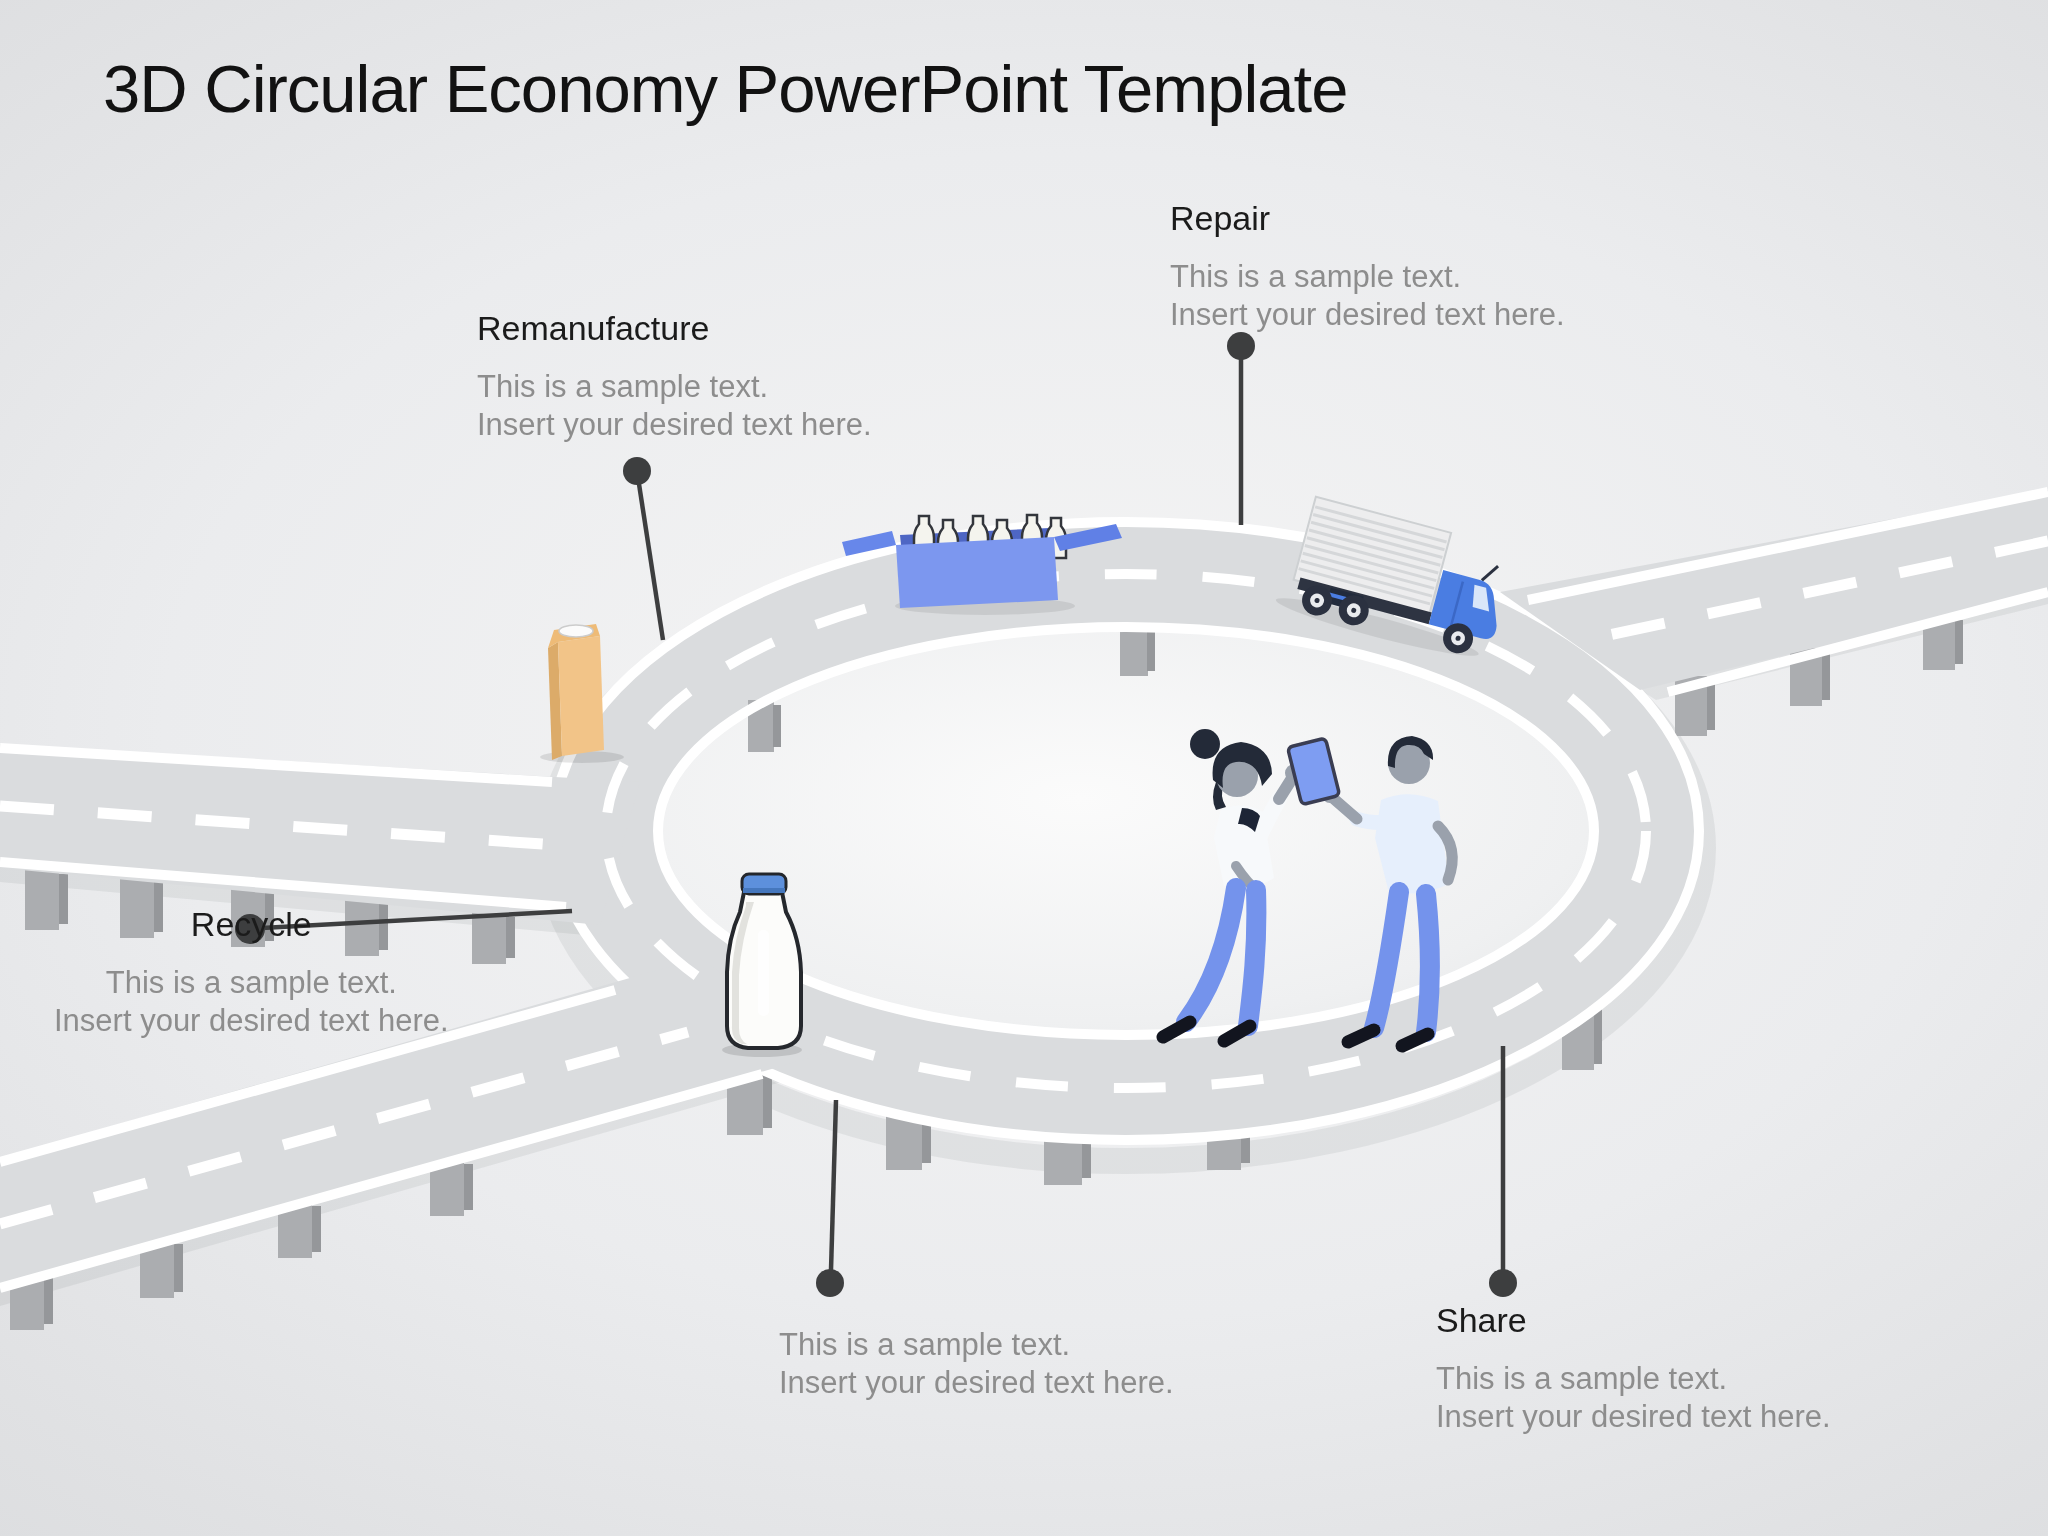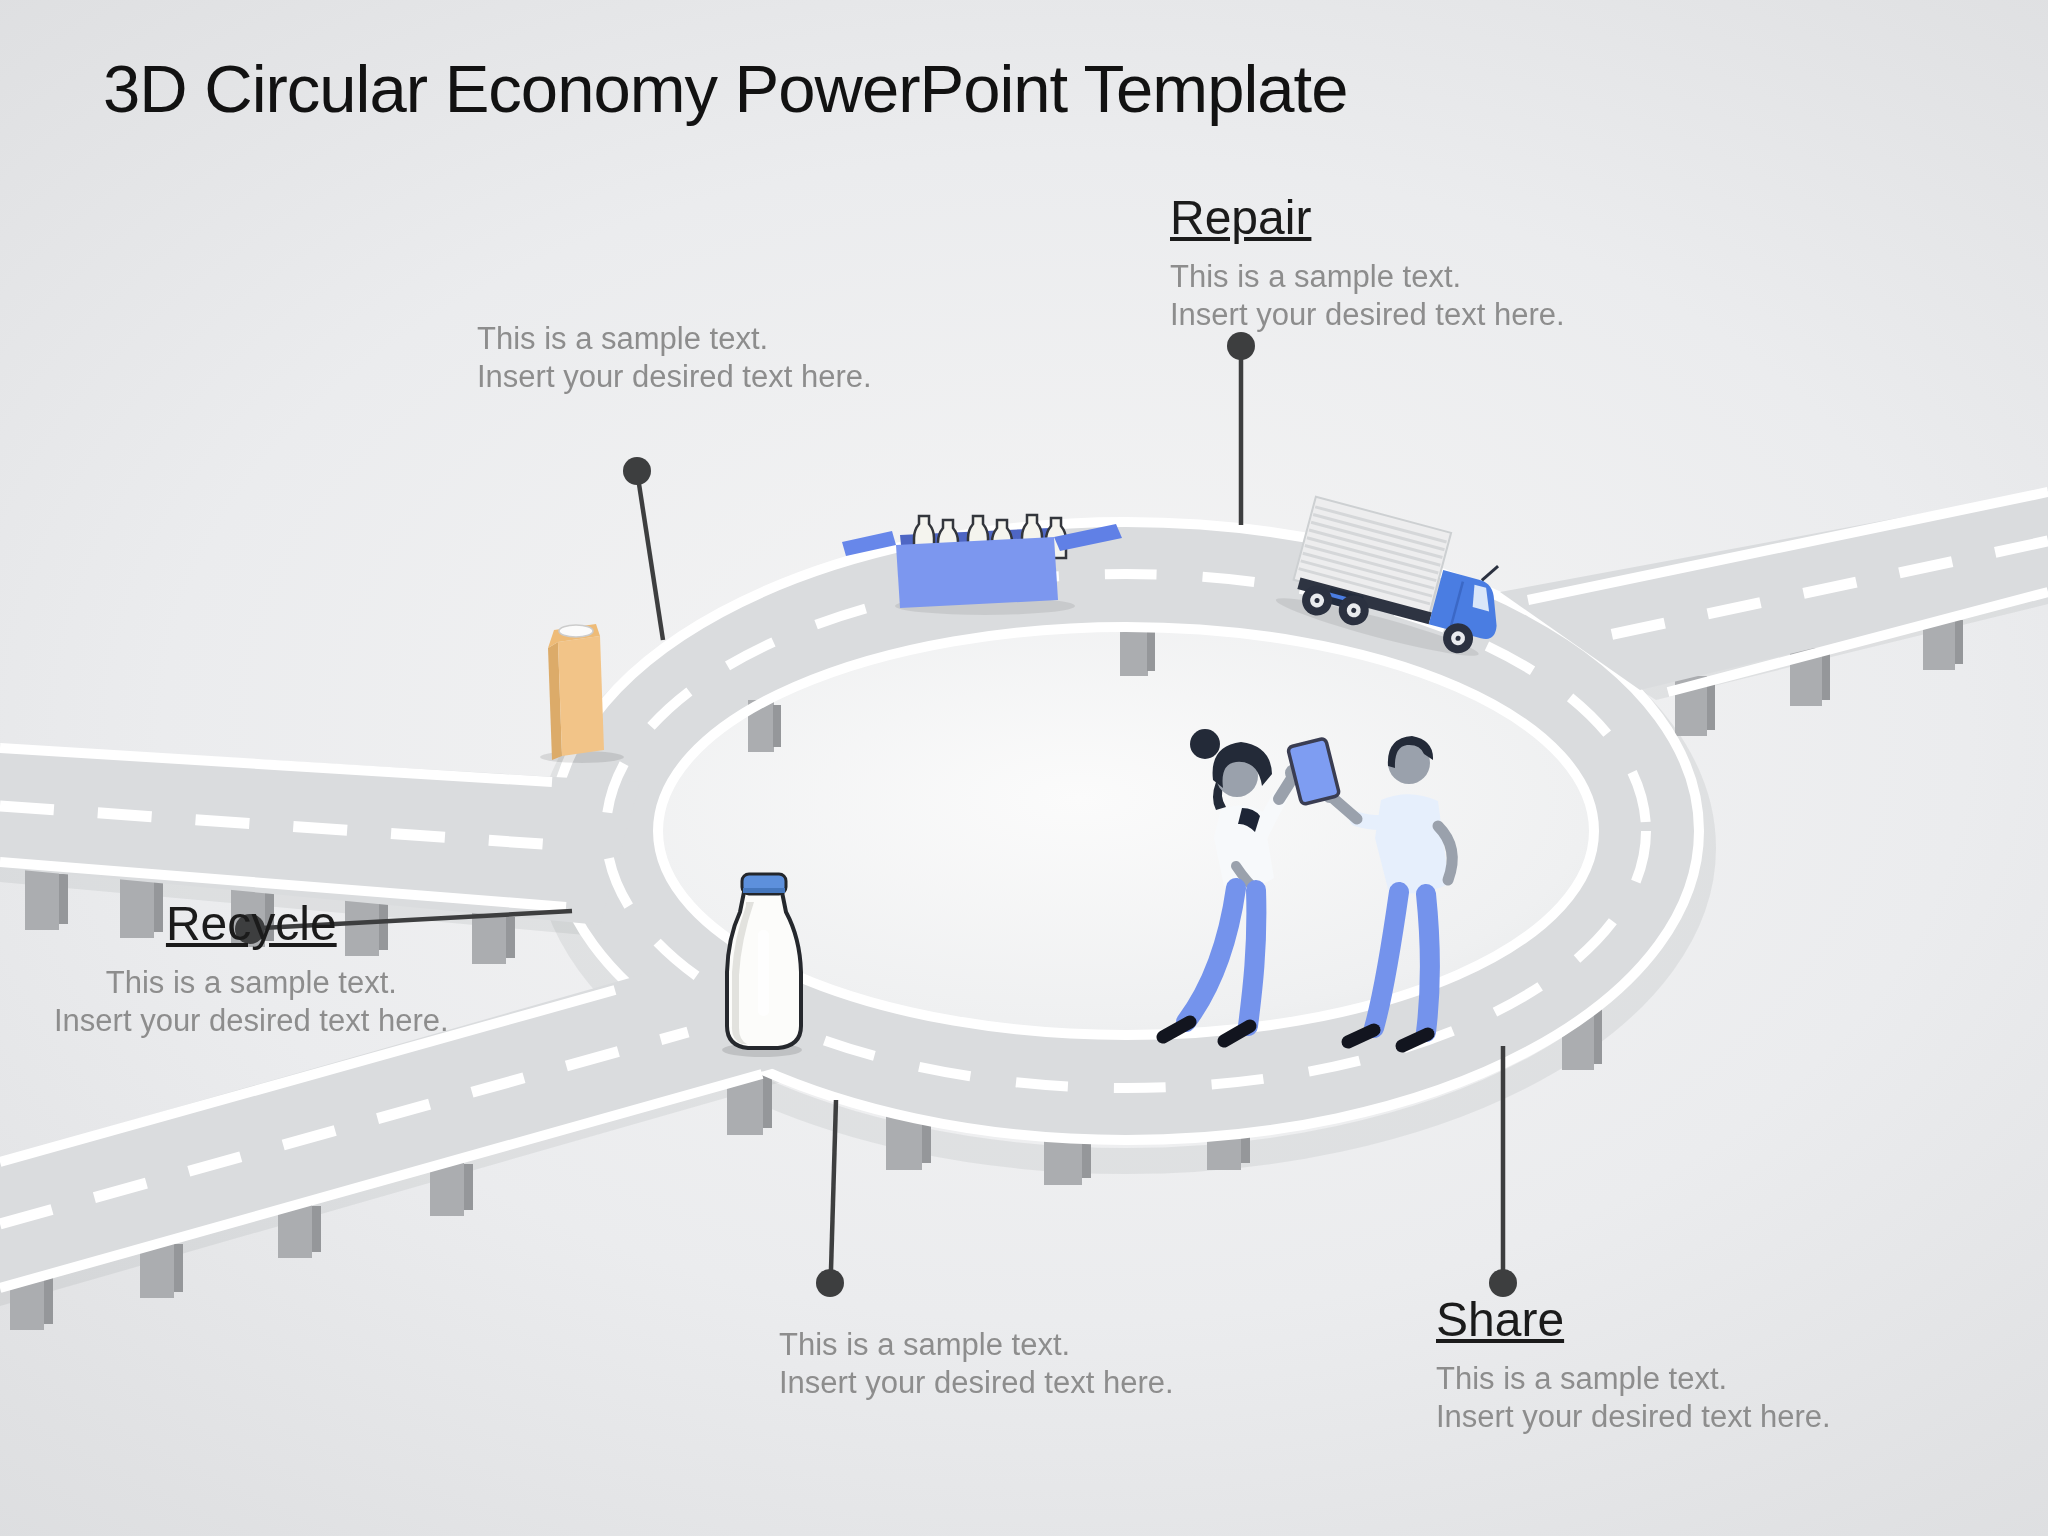--- a/index.html
+++ b/index.html
@@ -10,21 +10,21 @@
     font-family:"Liberation Sans","DejaVu Sans",sans-serif;
     background:radial-gradient(110% 95% at 52% 48%, #f5f5f5 0%, #ebecee 40%, #e0e1e3 65%, #d2d4d6 100%);
   }
   .stage svg{position:absolute;left:0;top:0;}
   .title{
     position:absolute;left:103px;top:50px;
     font-size:67px;letter-spacing:-1px;color:#121212;
     white-space:nowrap;
   }
   .callout{position:absolute;white-space:nowrap;}
-  .co-heading{font-size:48px;line-height:48px;color:#1b1b1b;text-decoration:underline;}
+  .co-heading{font-size:34px;line-height:48px;color:#1b1b1b;}
   .co-body{margin-top:16px;font-size:31px;line-height:38px;color:#8d8d8d;}
   #co-remanufacture{left:477px;top:304px;}
   #co-repair{left:1170px;top:194px;}
   #co-recycle{left:54px;top:900px;text-align:center;}
   #co-reuse{left:779px;top:1310px;}
   #co-share{left:1436px;top:1296px;}
 </style>
 </head>
 <body>
 
@@ -238,20 +238,21 @@
         <path d="M1426,894 C1432,952 1430,1000 1426,1032" stroke="#7493ec" stroke-width="20" fill="none" stroke-linecap="round"></path>
         <path d="M1374,1030 L1348,1042" stroke="#12151f" stroke-width="13" stroke-linecap="round"></path>
         <path d="M1428,1034 L1402,1046" stroke="#12151f" stroke-width="13" stroke-linecap="round"></path>
       </g>
     </g>
   </svg>
 
   <div class="title">3D Circular Economy PowerPoint Template</div>
 
   <div class="callout" id="co-remanufacture">
+    <div class="co-heading">Remanufacture</div>
     <div class="co-body">
       <div>This is a sample text.</div>
       <div>Insert your desired text here.</div>
     </div>
   </div>
 
   <div class="callout" id="co-repair">
     <div class="co-heading">Repair</div>
     <div class="co-body">
       <div>This is a sample text.</div>

